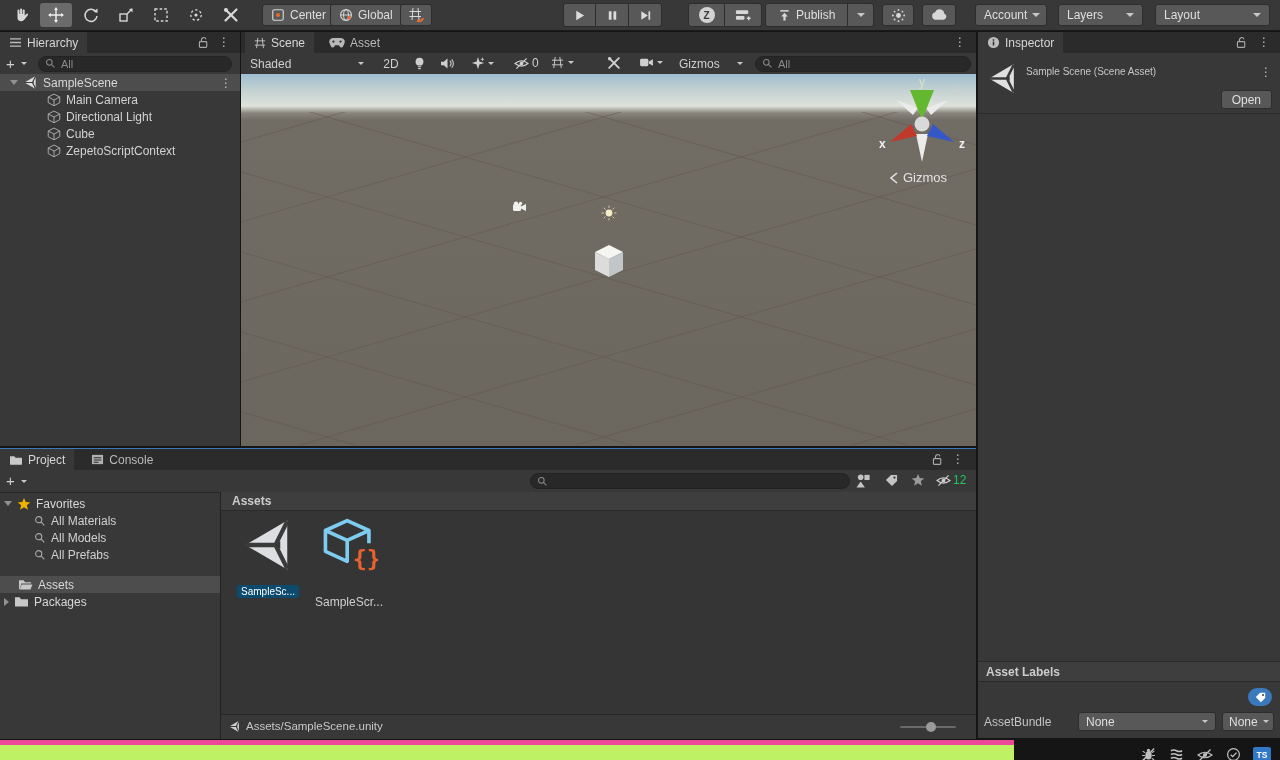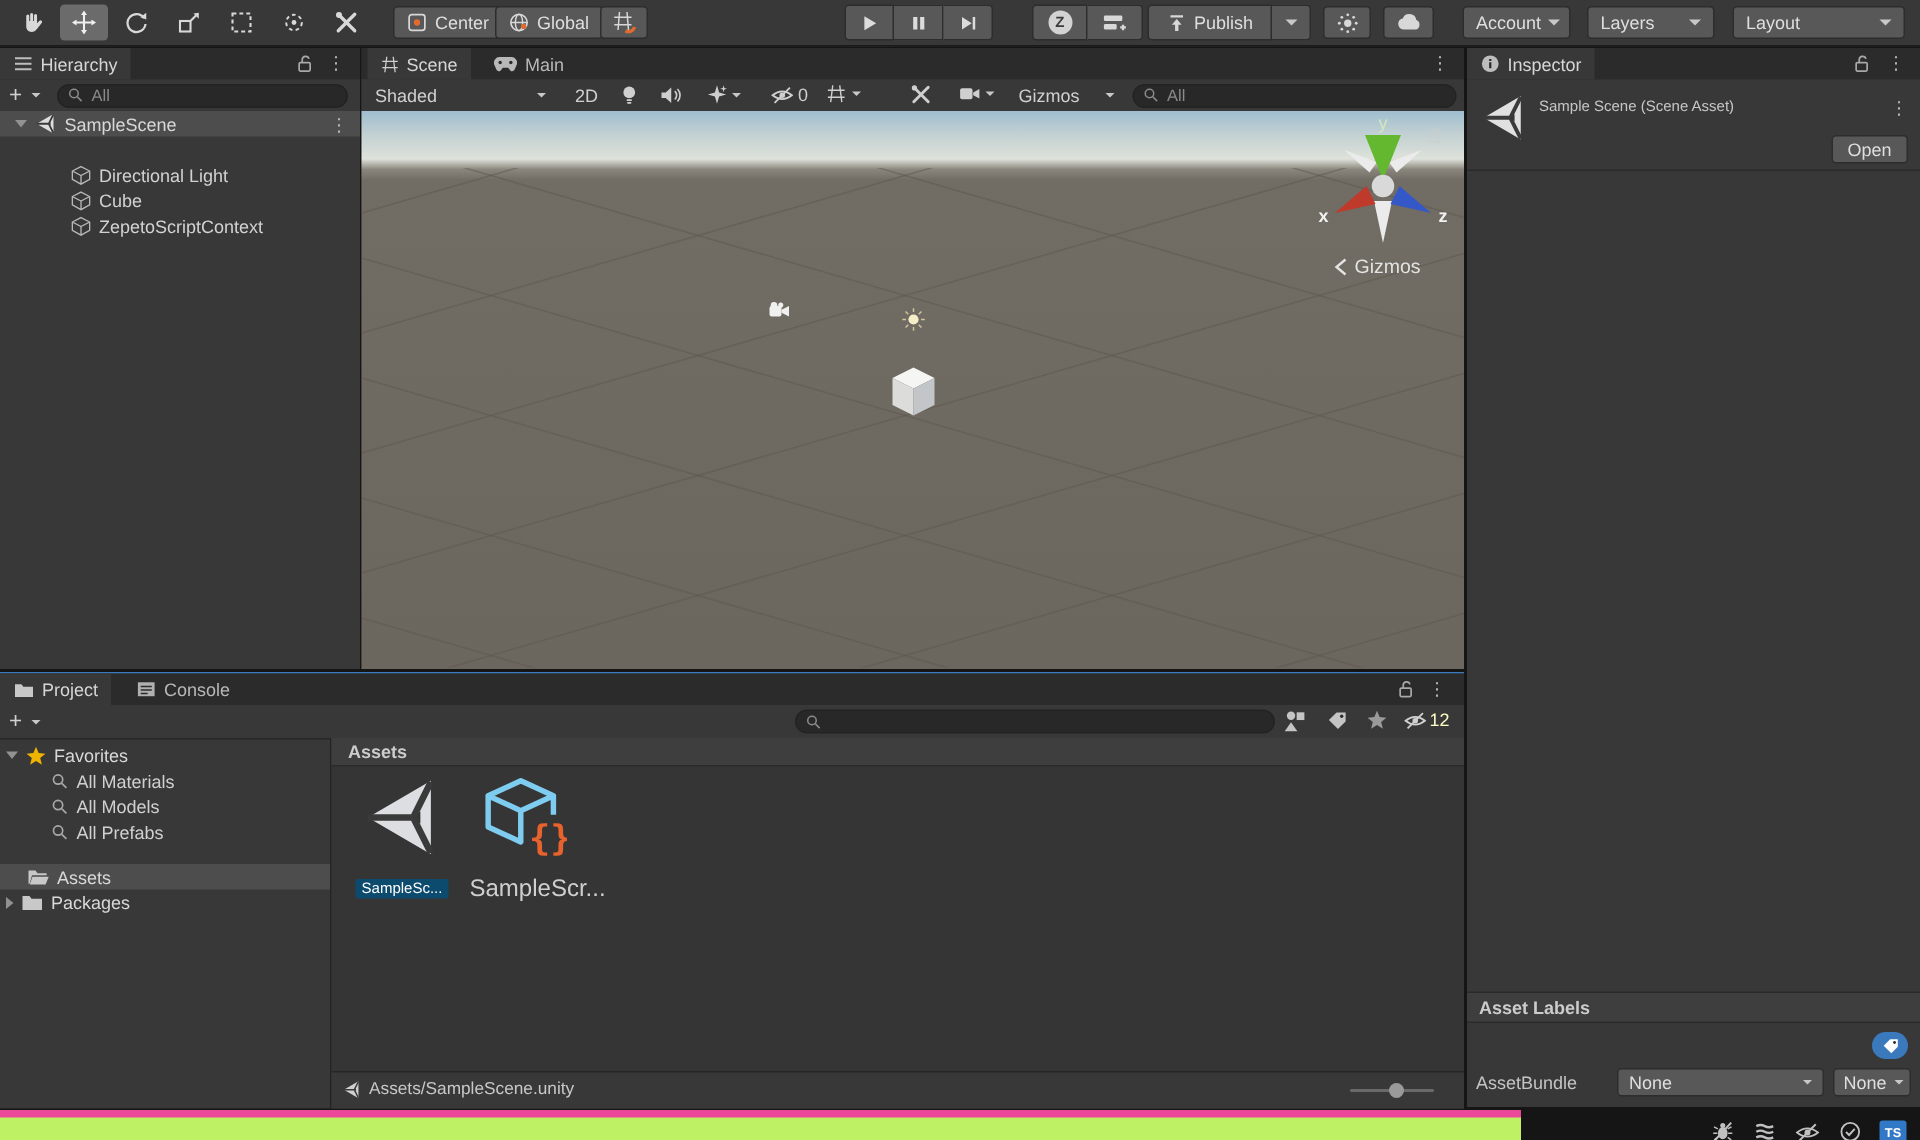--- a/index.html
+++ b/index.html
@@ -355,20 +355,26 @@
   </div>
 
   <div class="row" style="top:42px;background:#4d4d4d">
     <span class="fold-open" style="margin-left:10px"></span>
     <svg class="ic" width="15" height="15" color="#dedede">
         <use href="#s-unity"></use>
       </svg>
     <span class="bold">SampleScene</span>
     <span class="kebab abs" style="right:8px">⋮</span>
   </div>
+  <div class="row" style="top:59px">
+    <svg class="ic" width="14" height="14" color="#b8b8b8" style="margin-left:47px">
+        <use href="#s-cube3d"></use>
+      </svg>
+    <span style="color:#d2d2d2">Main Camera</span>
+  </div>
   <div class="row" style="top:93px">
     <svg class="ic" width="14" height="14" color="#b8b8b8" style="margin-left:47px">
         <use href="#s-cube3d"></use>
       </svg>
     <span style="color:#d2d2d2">Cube</span>
   </div>
   <div class="row" style="top:76px">
     <svg class="ic" width="14" height="14" color="#b8b8b8" style="margin-left:47px">
         <use href="#s-cube3d"></use>
       </svg>
@@ -387,21 +393,21 @@
     <div class="tab active" style="margin-left:4px">
       <svg class="ic" width="12" height="12" color="#cfcfcf">
           <use href="#s-grid"></use>
         </svg>
       <span>Scene</span>
     </div>
     <div class="tab" style="margin-left:6px">
       <svg class="ic" width="16" height="11" color="#b8b8b8">
           <use href="#s-gamepad"></use>
         </svg>
-      <span>Main</span>
+      <span>Asset</span>
     </div>
     <span class="abs kebab" style="right:10px;top:4px">⋮</span>
   </div>
 
   <div class="abs" style="left:0;top:21px;right:0;height:21px;border-bottom:1px solid #232323;background:#383838">
     <div class="abs" style="left:3px;top:2px;width:126px;height:17px;display:flex;align-items:center;justify-content:space-between;padding:0 6px;box-sizing:border-box;color:#d0d0d0">
       <span>Shaded</span>
         <span class="caret sm"></span>
     </div>
     <div class="abs" style="left:137px;top:2px;width:26px;height:17px;display:flex;align-items:center;justify-content:center;color:#d0d0d0">
@@ -619,21 +625,21 @@
     <span class="abs" style="left:885px;top:4px">
         <svg class="ic" width="13" height="13" color="#c4c4c4">
           <use href="#s-tag"></use>
         </svg>
       </span>
     <span class="abs" style="left:911px;top:3px">
         <svg class="ic" width="14" height="14" color="#9a9a9a">
           <use href="#s-star"></use>
         </svg>
       </span>
-    <span class="abs" style="left:936px;top:3px;display:flex;align-items:center;gap:2px;color:#fef9c3">
+    <span class="abs" style="left:936px;top:3px;display:flex;align-items:center;gap:2px;color:#22c55e">
       <svg class="ic" width="15" height="13" color="#cfcfcf">
           <use href="#s-eyeoff"></use>
         </svg>
       <span>12</span>
     </span>
   </div>
 
   <div class="abs" style="left:0;top:43px;width:220px;bottom:0;border-right:1px solid #232323">
     <div class="row" style="top:3px">
       <span class="fold-open" style="margin-left:4px"></span>
@@ -685,21 +691,21 @@
           <use href="#s-unity"></use>
         </svg>
       <div style="margin-top:10px"><span class="chip">SampleSc...</span></div>
     </div>
 
     <div class="abs" style="left:92px;top:24px;width:72px;text-align:center">
       <svg width="58" height="58" viewBox="0 0 64 64" style="margin:0 auto;display:block">
         <path fill="none" stroke="#7ecdf0" stroke-width="4" stroke-linejoin="round" d="M30 5 L54 16 L30 27 L6 16 Z M6 16 V39 L30 50 V27 M54 16 V30"></path>
         <text x="36" y="56" font-size="26" font-weight="bold" fill="#e8622d" font-family="DejaVu Sans Mono, monospace">{}</text>
       </svg>
-      <div style="margin-top:10px;color:#cfcfcf;font-size:16px"><span>SampleScr...</span></div>
+      <div style="margin-top:21px;color:#cfcfcf;font-size:12px"><span>SampleScr...</span></div>
     </div>
   </div>
 
   <div class="abs" style="left:221px;right:0;bottom:0;height:24px;background:#383838;border-top:1px solid #262626">
     <svg class="ic abs" style="left:7px;top:5px" width="13" height="13" color="#cfcfcf">
         <use href="#s-unity"></use>
       </svg>
     <span class="abs" style="left:25px;top:5px;color:#c8c8c8;font-size:11.5px">Assets/SampleScene.unity</span>
     <div class="abs" style="right:20px;top:11px;width:56px;height:2px;background:#6a6a6a;border-radius:1px">
       <div class="abs" style="left:26px;top:-4px;width:10px;height:10px;border-radius:50%;background:#9a9a9a"></div>

